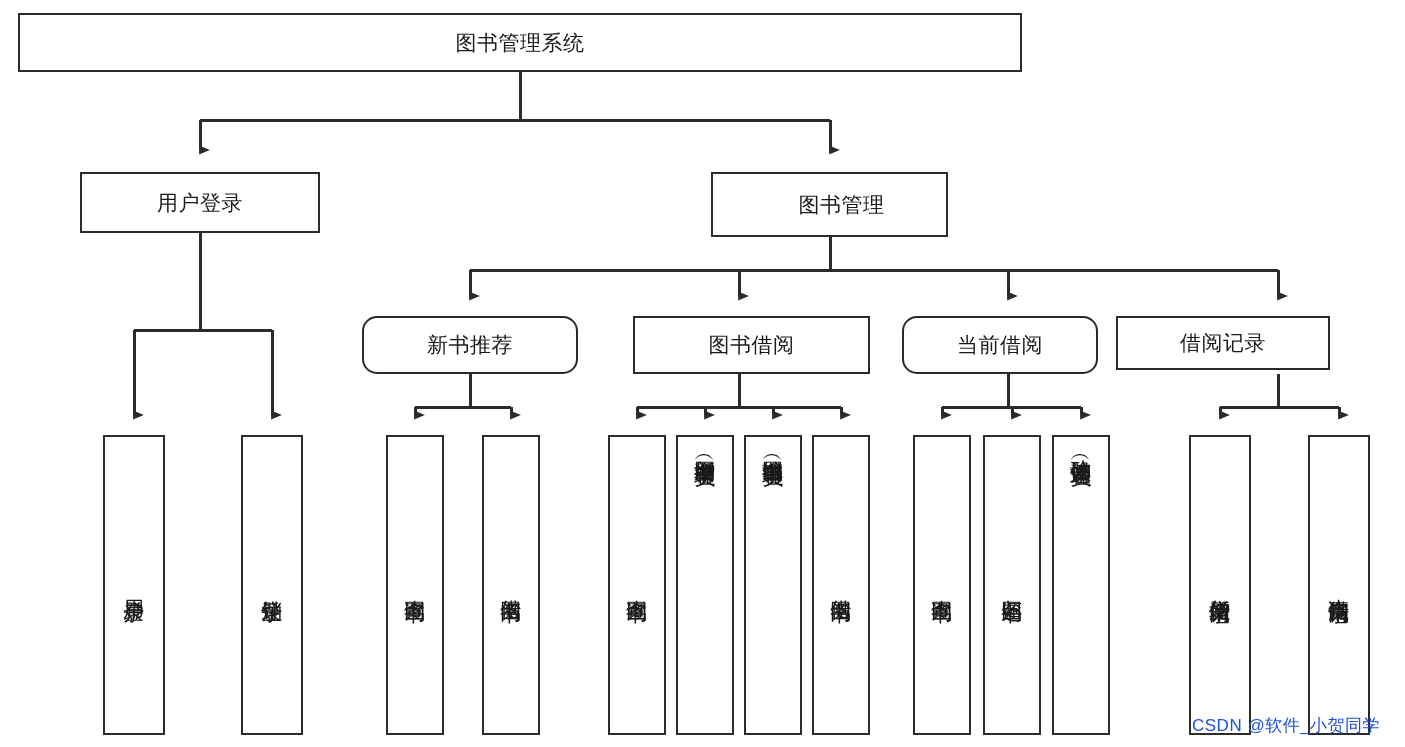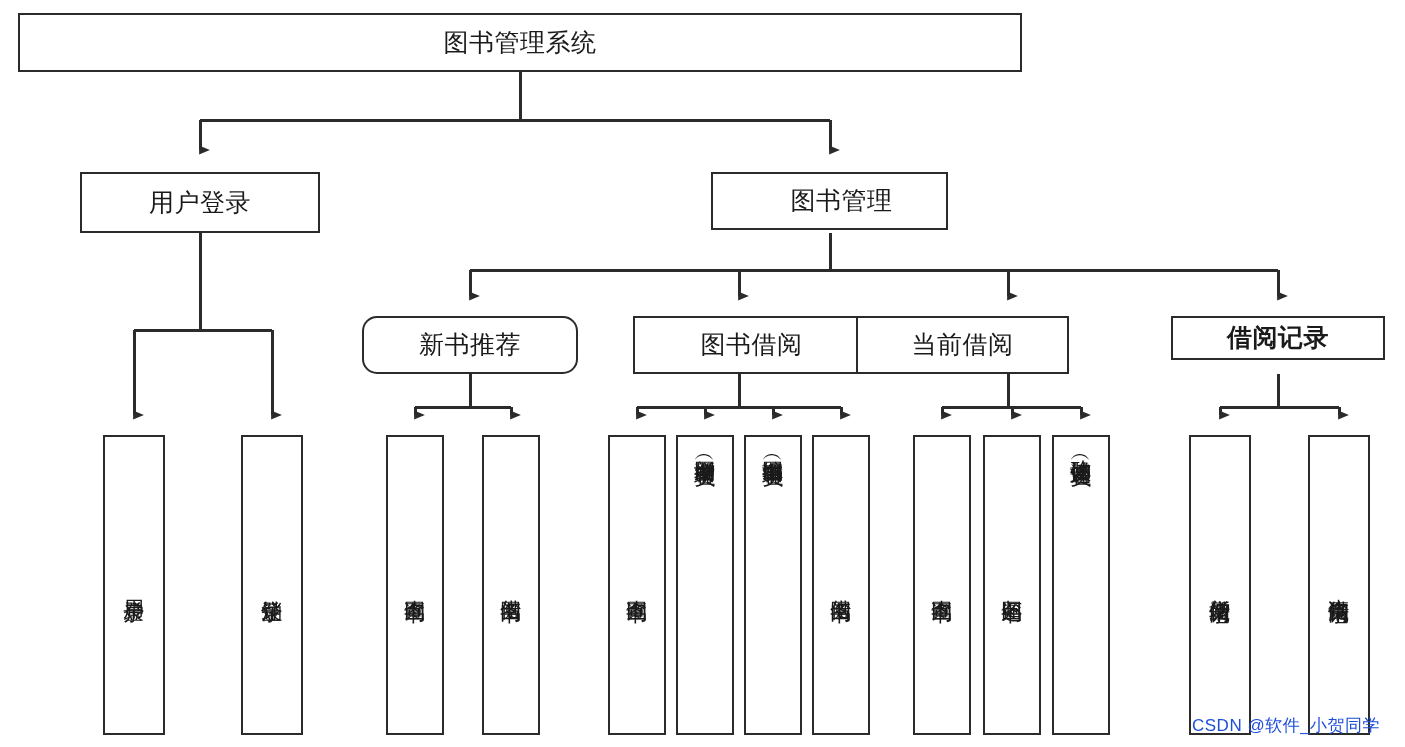--- a/index.html
+++ b/index.html
@@ -30,21 +30,21 @@
     position: absolute;
     box-sizing: border-box;
     background: #ffffff;
     border: 2px solid #2b2b2b;
     display: flex;
     align-items: center;
     justify-content: center;
     color: #1a1a1a;
   }
   .node.horiz {
-    font-size: 25px;
+    font-size: 21px;
     letter-spacing: 0.5px;
     line-height: 1.1;
   }
   .node.vert {
     writing-mode: vertical-rl;
     text-orientation: upright;
     font-size: 21px;
     line-height: 1.12;
     letter-spacing: 1px;
     padding: 6px 0;
@@ -125,34 +125,34 @@
     </g>
   </svg>
 
   <div class="node horiz" style="left:18px; top:13px; width:1004px; height:59px;">
     <span class="node-label">图书管理系统</span>
   </div>
 
   <div class="node horiz" style="left:80px; top:172px; width:240px; height:61px;">
     <span class="node-label">用户登录</span>
   </div>
-  <div class="node horiz" style="left:711px; top:172px; width:237px; height:58px;padding-left:24px;">
+  <div class="node horiz" style="left:711px; top:172px; width:237px; height:65px;padding-left:24px;">
     <span class="node-label">图书管理</span>
   </div>
 
   <div class="node horiz" style="left:362px; top:316px; width:216px; height:58px;border-radius:15px;">
     <span class="node-label">新书推荐</span>
   </div>
   <div class="node horiz" style="left:633px; top:316px; width:237px; height:58px;">
     <span class="node-label">图书借阅</span>
   </div>
-  <div class="node horiz" style="left:856px; top:316px; width:213px; height:58px;">
+  <div class="node horiz" style="left:902px; top:316px; width:196px; height:58px;border-radius:15px;">
     <span class="node-label">当前借阅</span>
   </div>
-  <div class="node horiz" style="left:1171px; top:316px; width:214px; height:44px;font-weight:bold;">
+  <div class="node horiz" style="left:1116px; top:316px; width:214px; height:54px;">
     <span class="node-label">借阅记录</span>
   </div>
 
   <div class="node vert" style="left:103px; top:435px; width:62px; height:300px;">
     <span class="node-label">用户登录</span>
   </div>
   <div class="node vert" style="left:241px; top:435px; width:62px; height:300px;">
     <span class="node-label">注销登录</span>
   </div>
 

